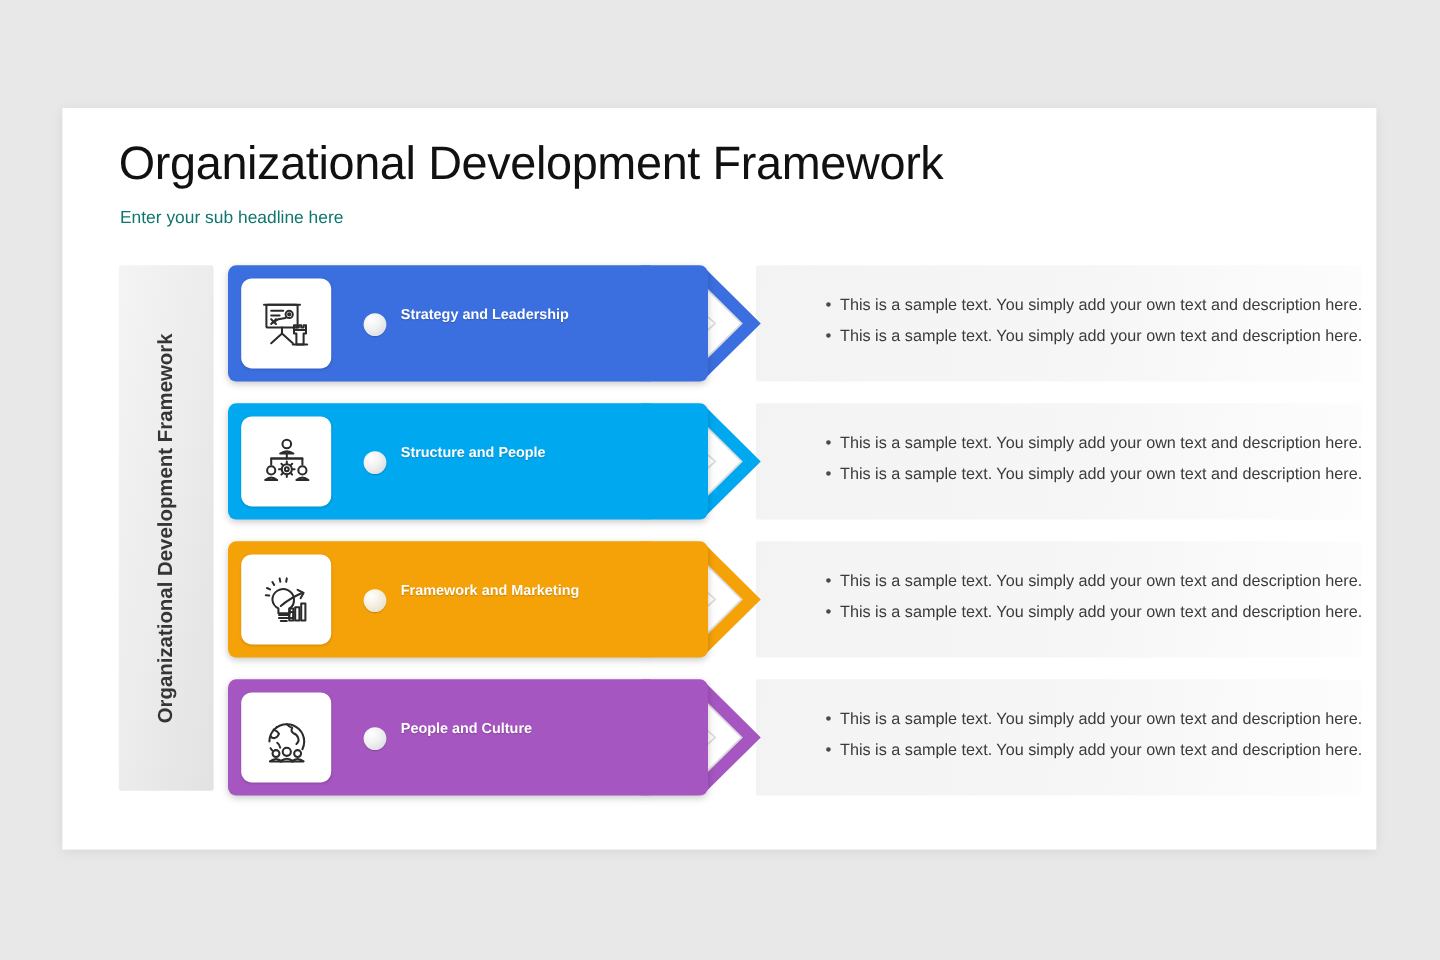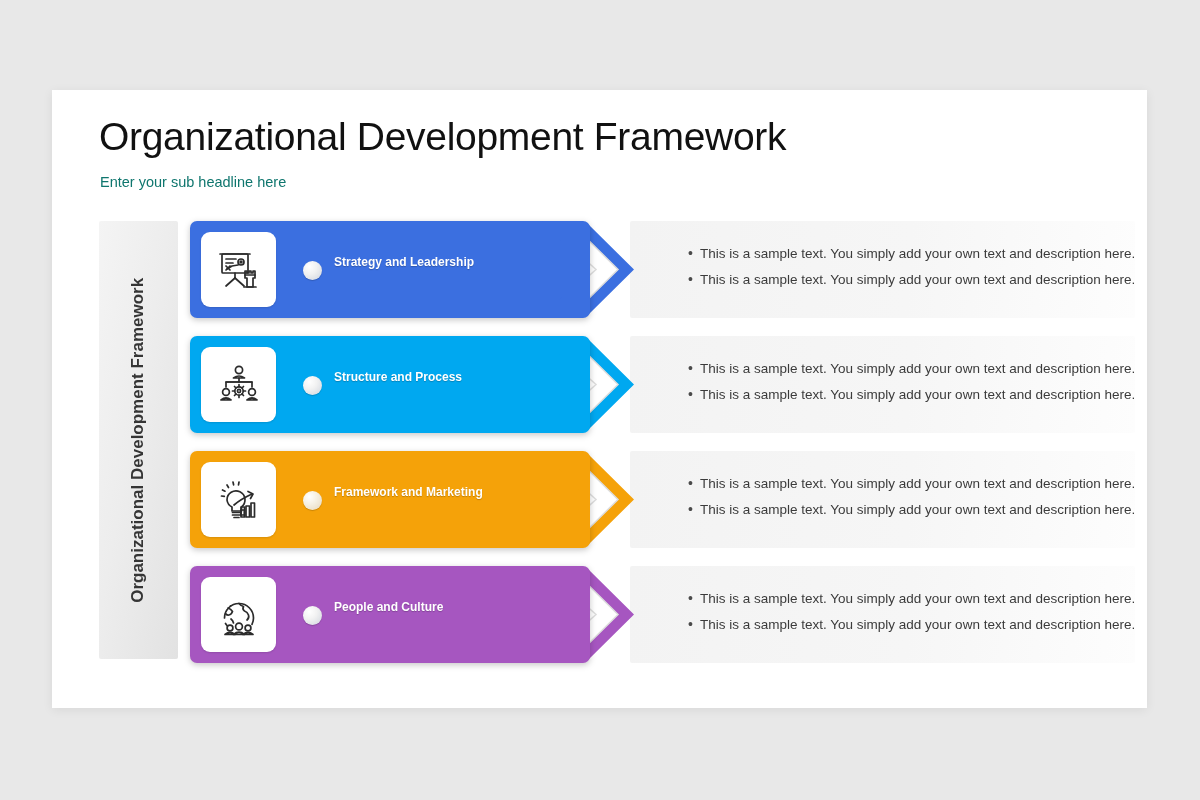--- a/index.html
+++ b/index.html
@@ -217,21 +217,21 @@
           <circle cx="12" cy="32" r="3.4"></circle>
           <path d="M7 40 q5 -4 10 0 z"></path>
           <circle cx="38" cy="32" r="3.4"></circle>
           <path d="M33 40 q5 -4 10 0 z"></path>
           <circle cx="25" cy="31" r="4.2"></circle>
           <circle cx="25" cy="31" r="1.6"></circle>
           <path d="M25 24.5 v2 M25 35.5 v2 M18.5 31 h2 M29.5 31 h2 M20.5 26.5 l1.5 1.5 M28 34 l1.5 1.5 M29.5 26.5 l-1.5 1.5 M22 34 l-1.5 1.5"></path>
         </svg>
       </div>
       <div class="circle"></div>
-      <div class="rowlabel">Structure and Process</div>
+      <div class="rowlabel">Structure and People</div>
     </div>
   </div>
 
   <div class="row r2">
     <div class="textpanel">
       <div class="bullets">
         <div class="bullet">
           <span class="dot">•</span>
           <span class="btxt">This is a sample text. You simply add your own text and description here.</span>
         </div>

